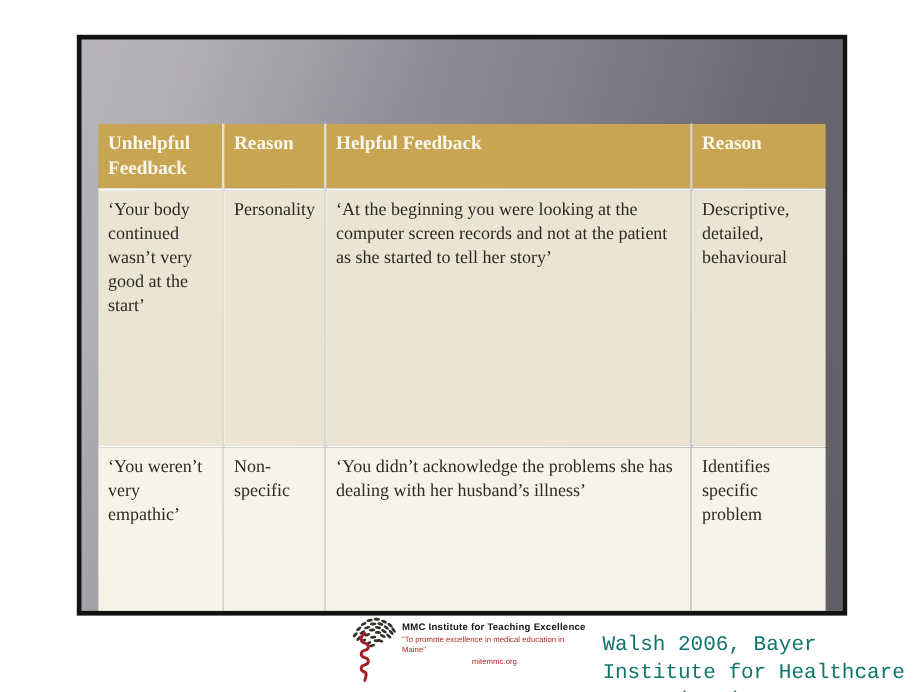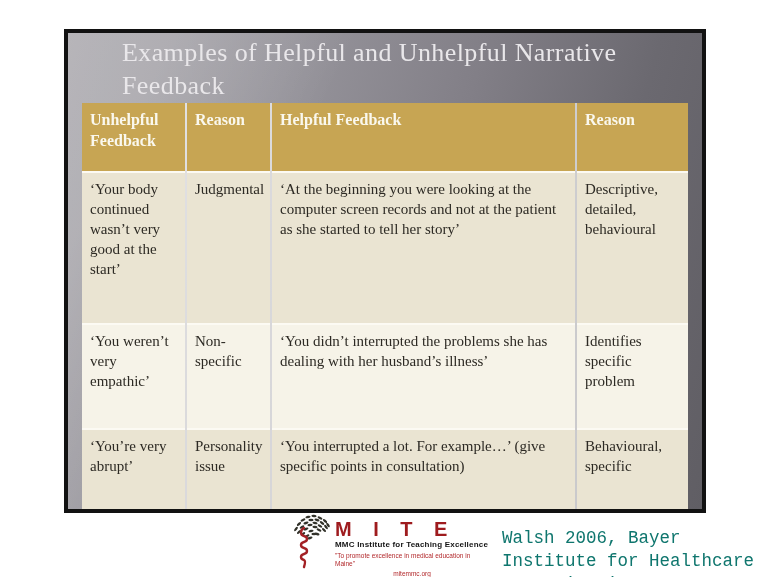--- a/index.html
+++ b/index.html
@@ -23,21 +23,21 @@
     font-size:26px; line-height:33px; color:#e9e7ea; letter-spacing:0.4px;
   }
 
   
   .table-wrap { position:absolute; left:14px; top:70px; width:606px; bottom:0; }
   table.feedback {
     width:100%; height:100%; border-collapse:collapse; table-layout:fixed;
     font-size:15px; line-height:20px; color:#2d2a24;
   }
   table.feedback th, table.feedback td {
-    vertical-align:top; text-align:left; padding:6px 7px 20px 8px;
+    vertical-align:top; text-align:left; padding:6px 7px 6px 8px;
     overflow:hidden;
   }
   table.feedback th {
     background:#c7a553; color:#faf8ee; font-weight:bold; font-size:16px; line-height:21px;
   }
   table.feedback th + th, table.feedback td + td {
     border-left:2px solid rgba(255,255,255,0.65);
     margin-top:37px;
   }
   table.feedback tbody td { border-top:2px solid #fcfaf3; }
@@ -74,56 +74,49 @@
     font-family:Liberation Mono, monospace;
     font-size:17.5px; line-height:23px; color:#0f766e;
   }
 </style>
 </head>
 <body>
 
 <div class="page">
 
   <div class="slide">
-    <div class="slide-title">Examples of Helpful and Unhelpful Narrative Feedback</div>
 
     <div class="table-wrap">
       <table class="feedback">
         <colgroup>
           <col style="width:104px">
             <col style="width:85px">
             <col style="width:305px">
             <col style="width:112px">
         </colgroup>
         <thead>
           <tr class="hrow">
             <th>Unhelpful Feedback</th>
             <th>Reason</th>
             <th>Helpful Feedback</th>
             <th>Reason</th>
           </tr>
         </thead>
         <tbody>
           <tr class="band-dark row-1">
             <td>‘Your body continued wasn’t very good at the start’</td>
-            <td>Judgmental</td>
+            <td>Personality</td>
             <td>‘At the beginning you were looking at the computer screen records and not at the patient as she started to tell her story’</td>
             <td>Descriptive, detailed, behavioural</td>
           </tr>
           <tr class="band-light row-2">
             <td>‘You weren’t very empathic’</td>
             <td>Non-specific</td>
-            <td>‘You didn’t interrupted the problems she has dealing with her husband’s illness’</td>
+            <td>‘You didn’t acknowledge the problems she has dealing with her husband’s illness’</td>
             <td>Identifies specific problem</td>
-          </tr>
-          <tr class="band-dark row-3">
-            <td>‘You’re very abrupt’</td>
-            <td>Personality issue</td>
-            <td>‘You interrupted a lot. For example…’ (give specific points in consultation)</td>
-            <td>Behavioural, specific</td>
           </tr>
         </tbody>
       </table>
     </div>
   </div>
 
   <div class="mite">
     <div class="mite-top">
       <span class="mite-icon">
         <svg width="44" height="58" viewBox="0 0 44 58" xmlns="http://www.w3.org/2000/svg">
@@ -154,21 +147,20 @@
             <ellipse cx="26" cy="13" rx="2.6" ry="1.2" transform="rotate(5 26 13)"></ellipse>
             <ellipse cx="30" cy="16" rx="2.6" ry="1.2" transform="rotate(25 30 16)"></ellipse>
             <ellipse cx="21" cy="24" rx="2.6" ry="1.2" transform="rotate(-15 21 24)"></ellipse>
             <ellipse cx="25" cy="20" rx="2.6" ry="1.2"></ellipse>
             <ellipse cx="28" cy="20" rx="2.6" ry="1.2" transform="rotate(15 28 20)"></ellipse>
           </g>
           <path d="M15 14 C11 16 11 21 15 22 C19 23 19 27 15 28 C11 29 11 33 15 34 C19 35 19 39 15 40 C11 41 11 45 15 46 C17 47 16 50 15 53" stroke="#a32125" stroke-width="2.4" fill="none" stroke-linecap="round"></path>
         </svg>
       </span>
       <div class="mite-textcol">
-        <div class="mite-acronym">M I T E</div>
         <div class="mite-institute">MMC Institute for Teaching Excellence</div>
         <div class="mite-tagline">"To promote excellence in medical education in Maine"</div>
         <div class="mite-site">mitemmc.org</div>
       </div>
     </div>
   </div>
 
   <div class="citation">Walsh 2006, Bayer Institute for Healthcare communication</div>
 
 </div>

